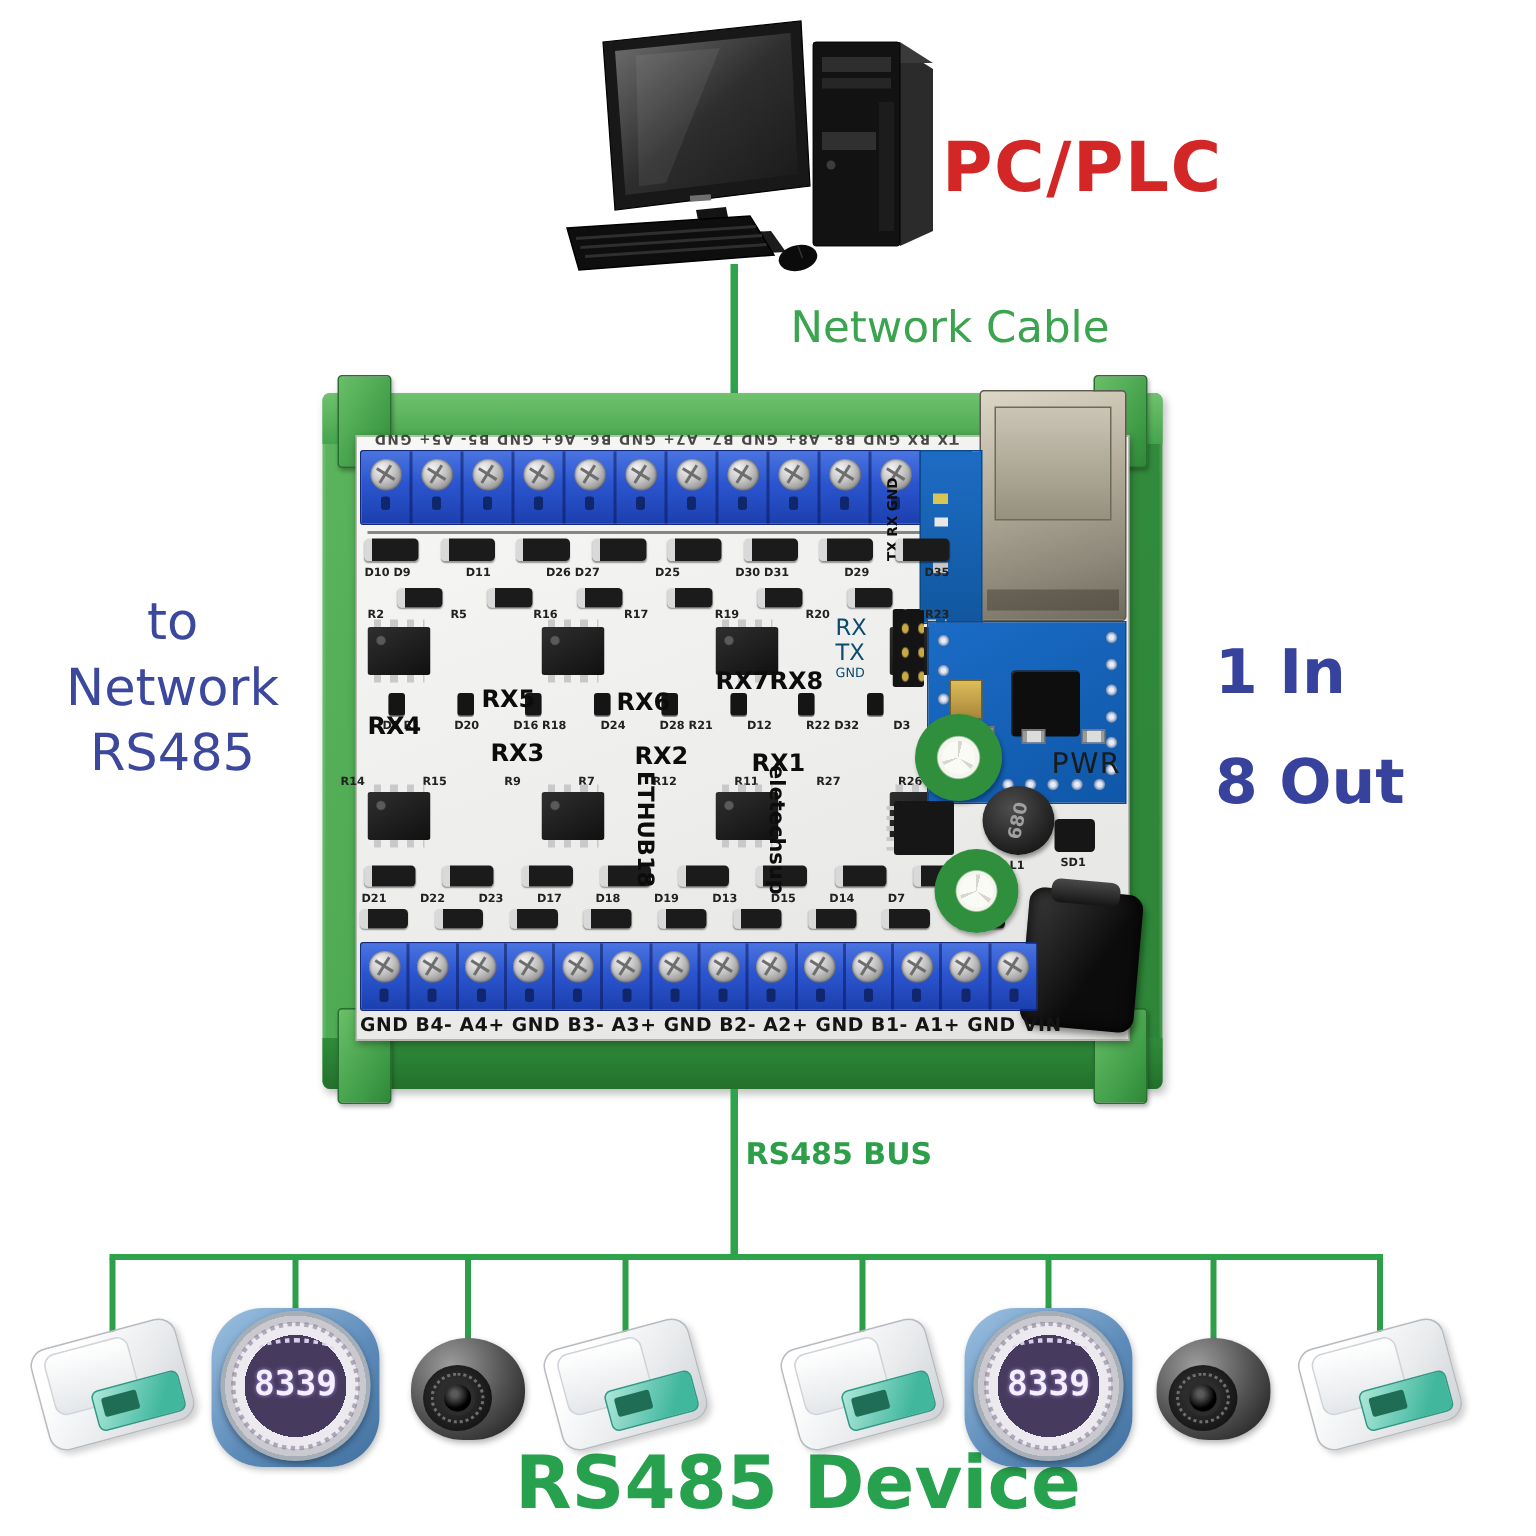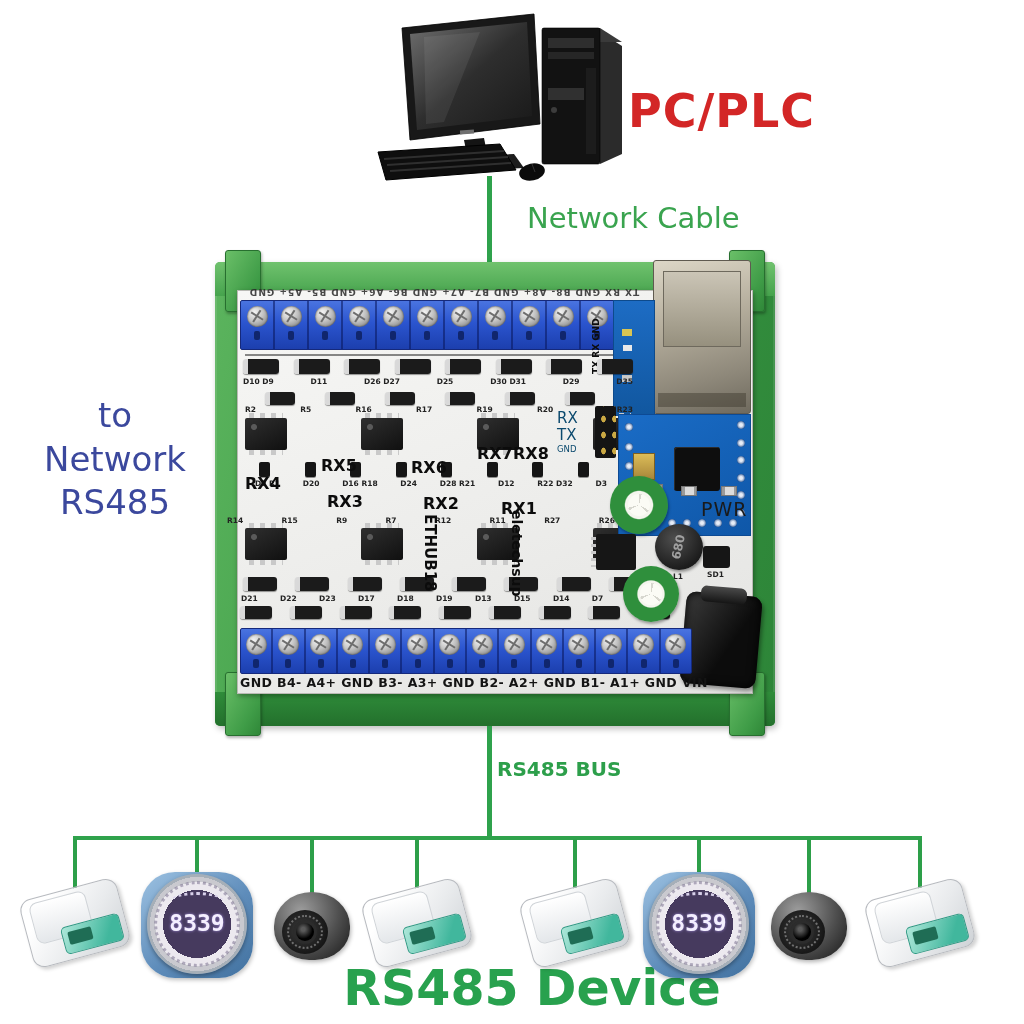--- a/index.html
+++ b/index.html
@@ -500,20 +500,22 @@
       </div>
     <div class="edge-label" id="edge-bottom">GND B4- A4+ GND B3- A3+ GND B2- A2+ GND B1- A1+ GND VIN</div>
   </div>
 
   <div id="left-cap">
     <span>to</span>
     <span>Network</span>
     <span>RS485</span>
   </div>
   <div id="right-cap">
+    <span>1 In</span>
+    <span>8 Out</span>
   </div>
 
   <div class="gline" style="left:487px;top:726px;width:5px;height:112px;"></div>
   <div id="bus-label">RS485 BUS</div>
   <div class="gline" style="left:73px;top:836px;width:849px;height:4px;"></div>
 
   <div id="devices-cap">RS485 Device</div>
 <div class="drop" style="left: 73px; height: 52px;"></div>
     <div class="device scale" style="left: 19px; top: 876px; width: 112px; height: 94px;">
       <div class="scale-body">

